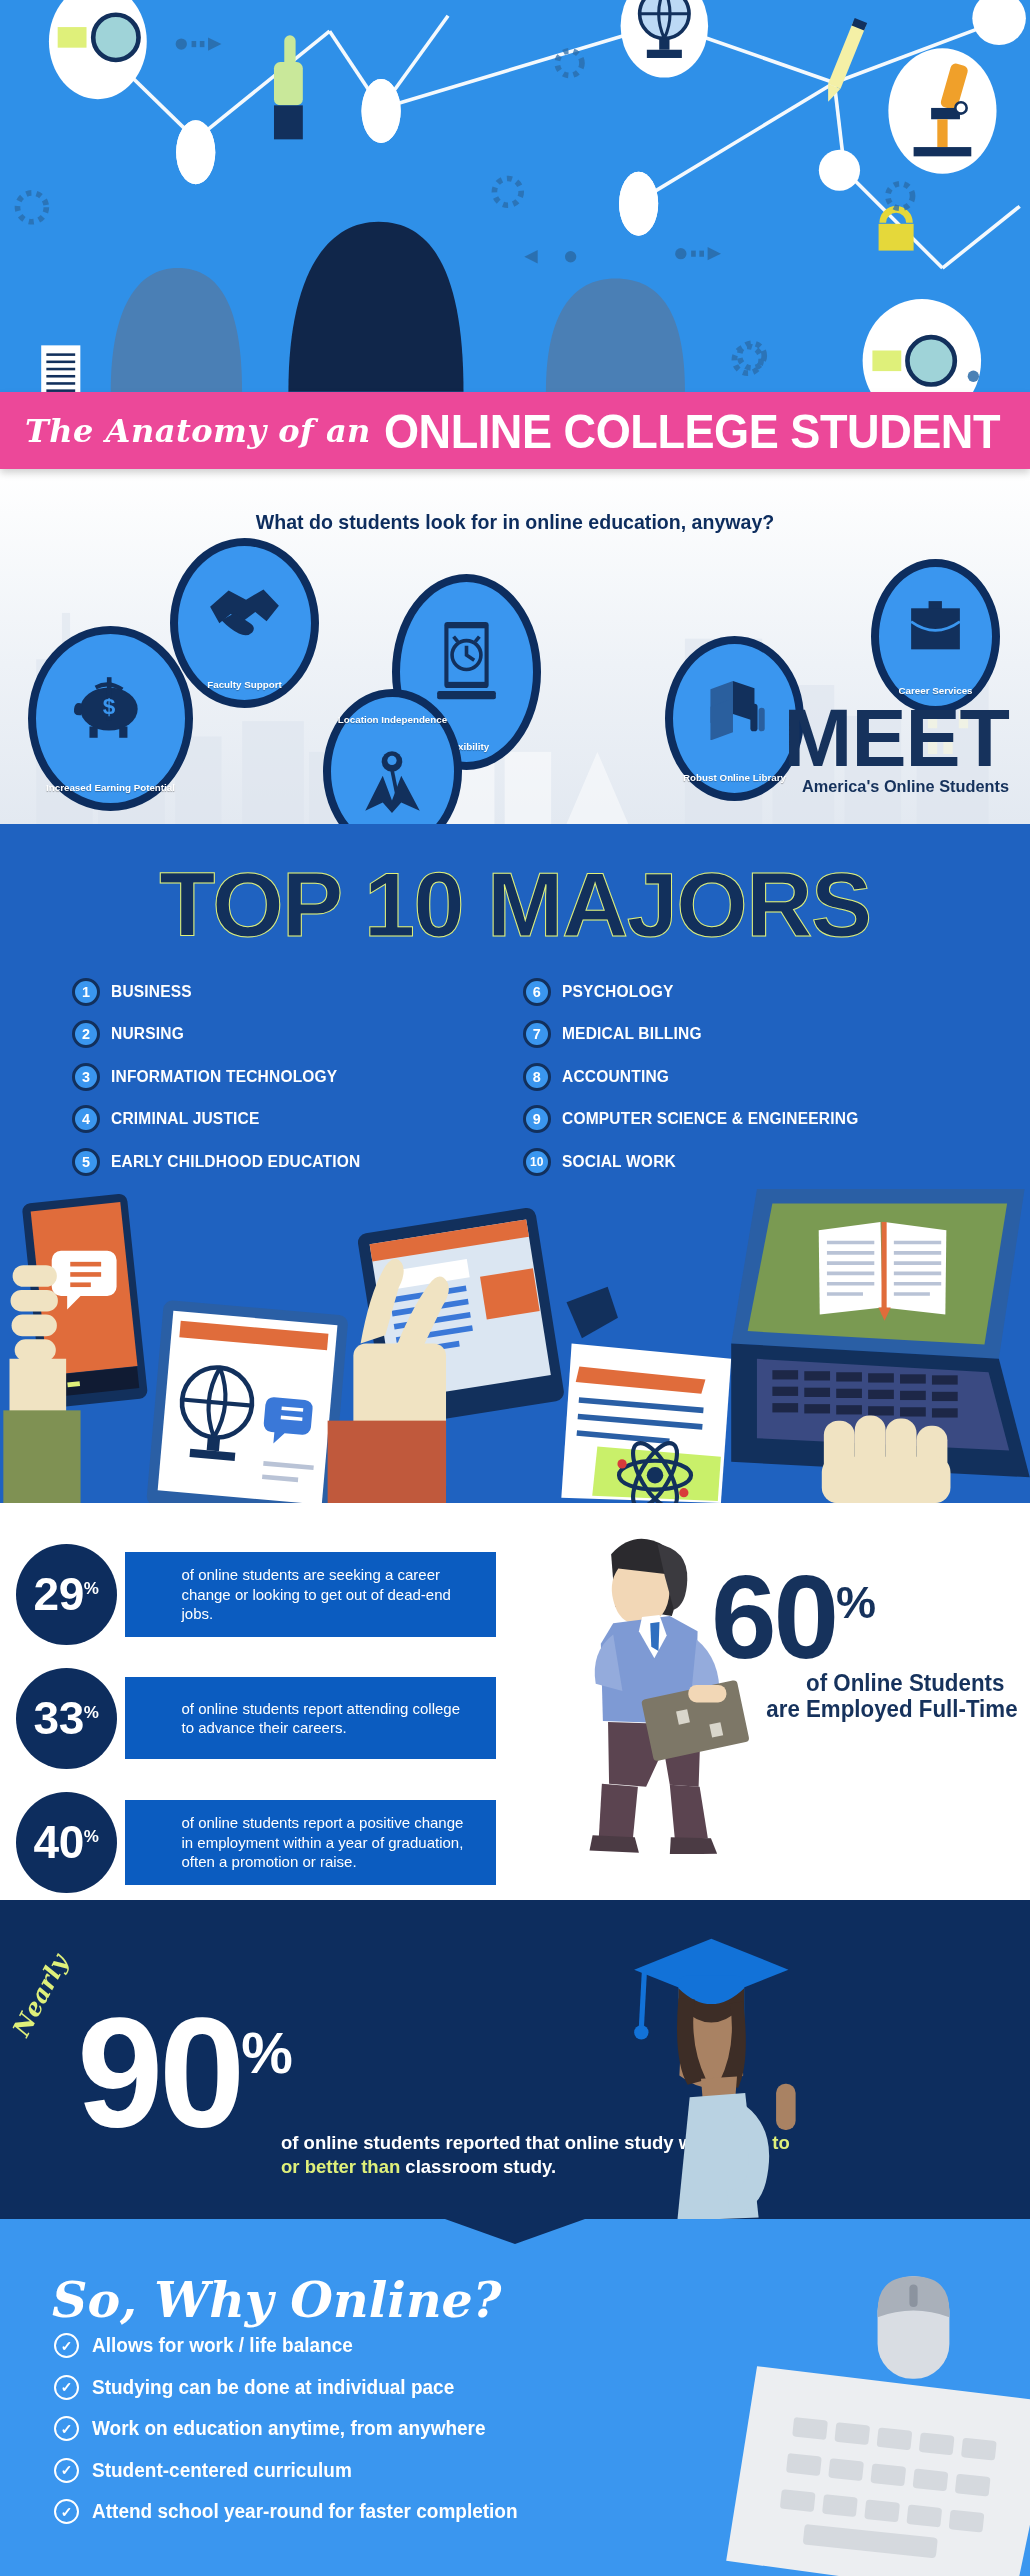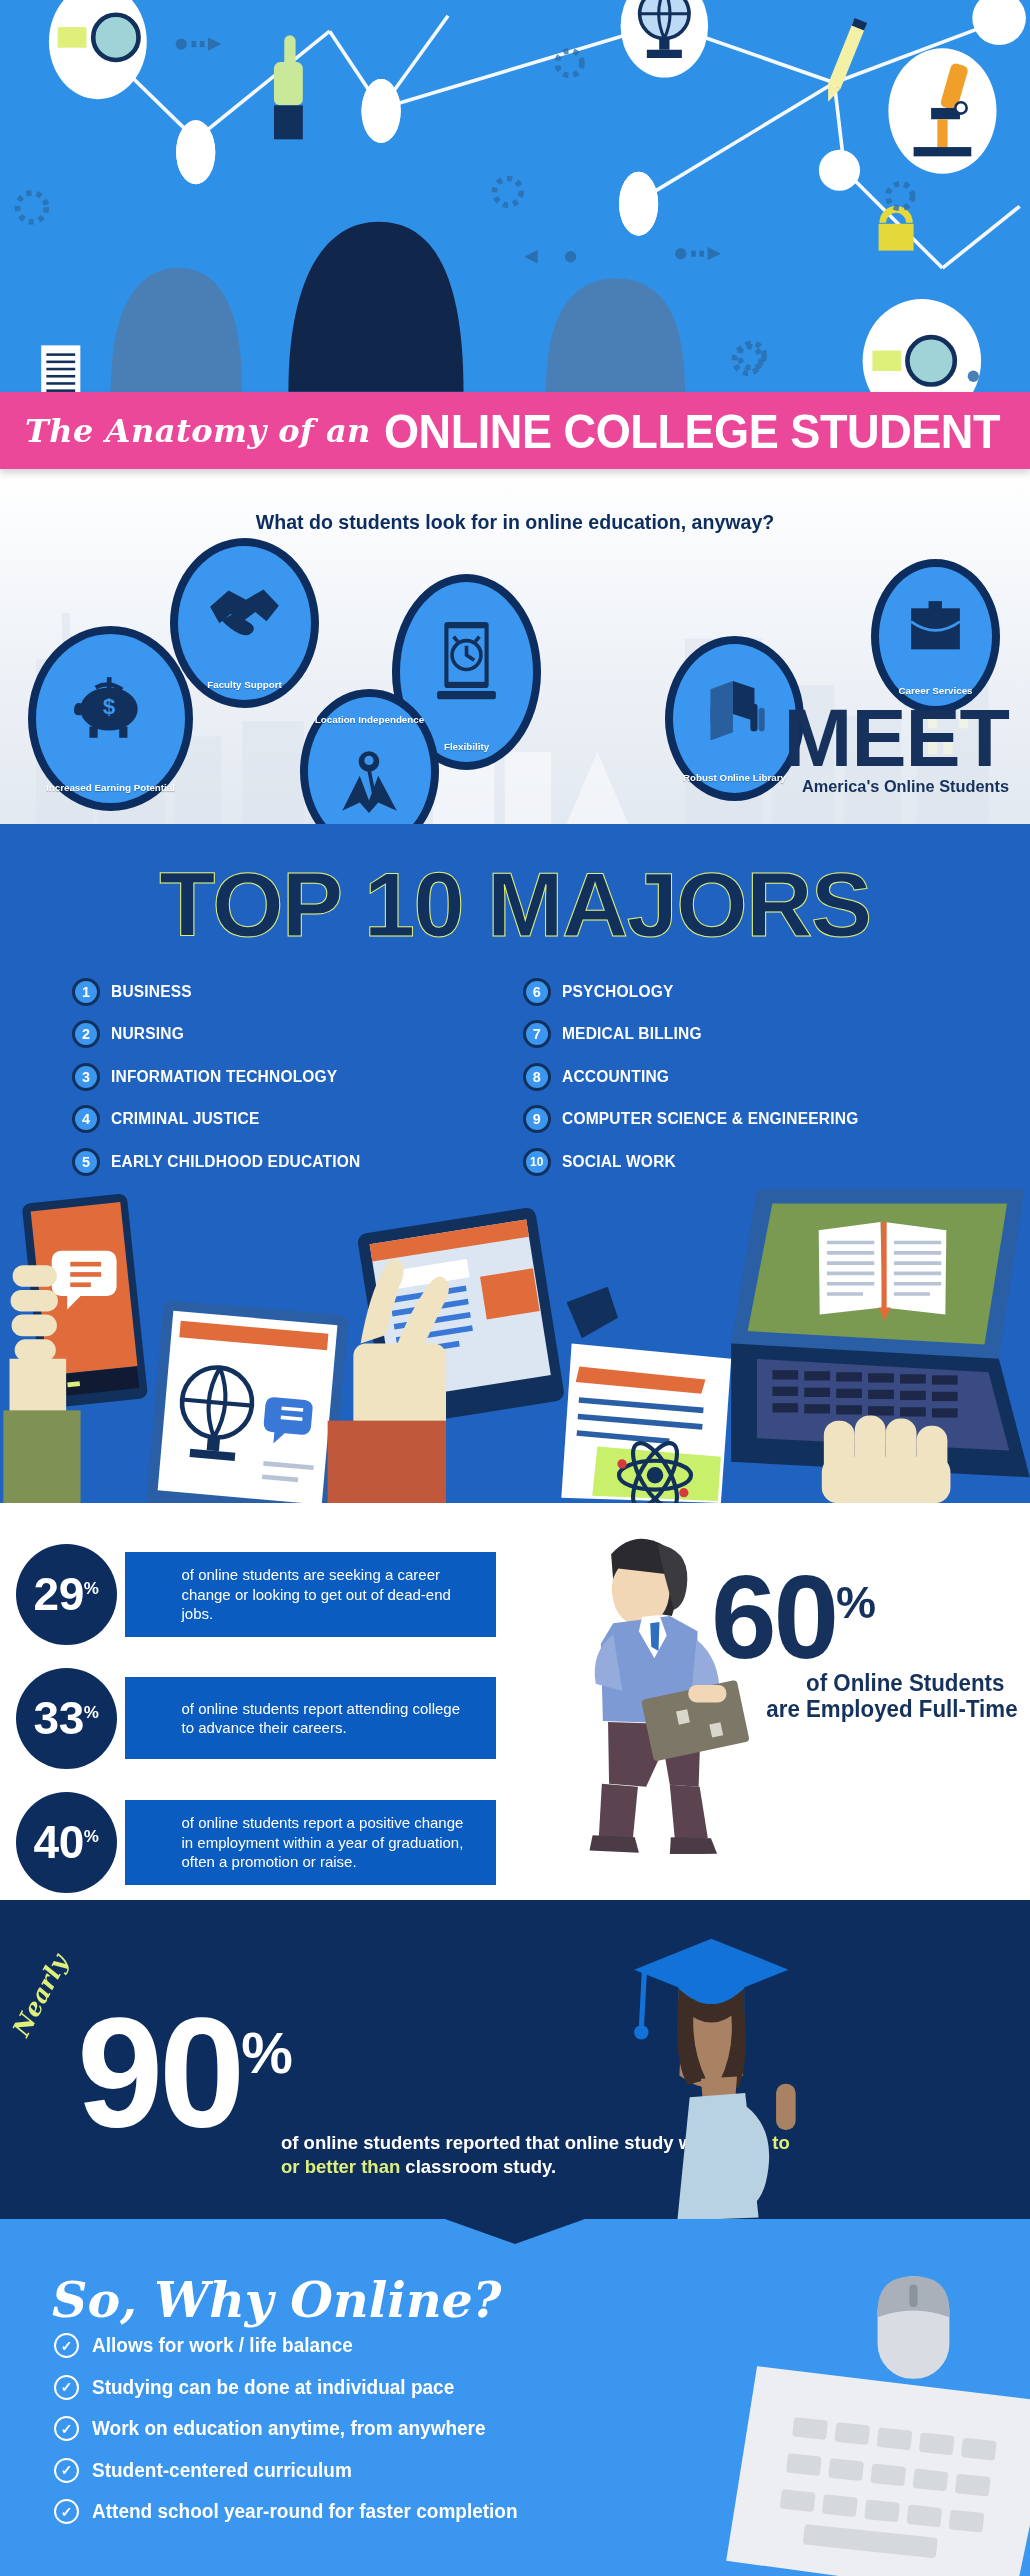--- a/index.html
+++ b/index.html
@@ -443,21 +443,21 @@
             <rect x="34" y="106" width="16" height="22" fill="#12305c"></rect>
             <rect x="92" y="106" width="16" height="22" fill="#12305c"></rect>
             <path d="M46,30 q26,-14 52,4" fill="none" stroke="#12305c" stroke-width="8"></path>
             <rect x="68" y="10" width="9" height="84" fill="#12305c"></rect>
             <text x="72" y="82" font-size="44" font-weight="700" text-anchor="middle" fill="#3a96ef" font-family="Liberation Sans, sans-serif">$</text>
           </svg>
         </div>
         <div class="plabel">Increased Earning Potential</div>
       </div>
 
-      <div class="pill" style="left:300px; top:155px; width:139px; height:165px;">
+      <div class="pill" style="left:323px; top:155px; width:139px; height:165px;">
         <div class="plabel" style="order:-1; padding-top:17.5px;">Location Independence</div>
         <div class="picon">
           <svg width="67" height="72" viewBox="0 0 130 140">
             <path d="M64,12 a20,20 0 0 1 0,40 a20,20 0 0 1 0,-40 z" fill="#12305c"></path>
             <circle cx="64" cy="30" r="9" fill="#3a96ef"></circle>
             <path d="M64,48 L76,108" stroke="#12305c" stroke-width="7"></path>
             <polygon points="12,128 46,60 64,108 82,60 118,128 82,112 64,132 46,112" fill="#12305c"></polygon>
           </svg>
         </div>
       </div>

